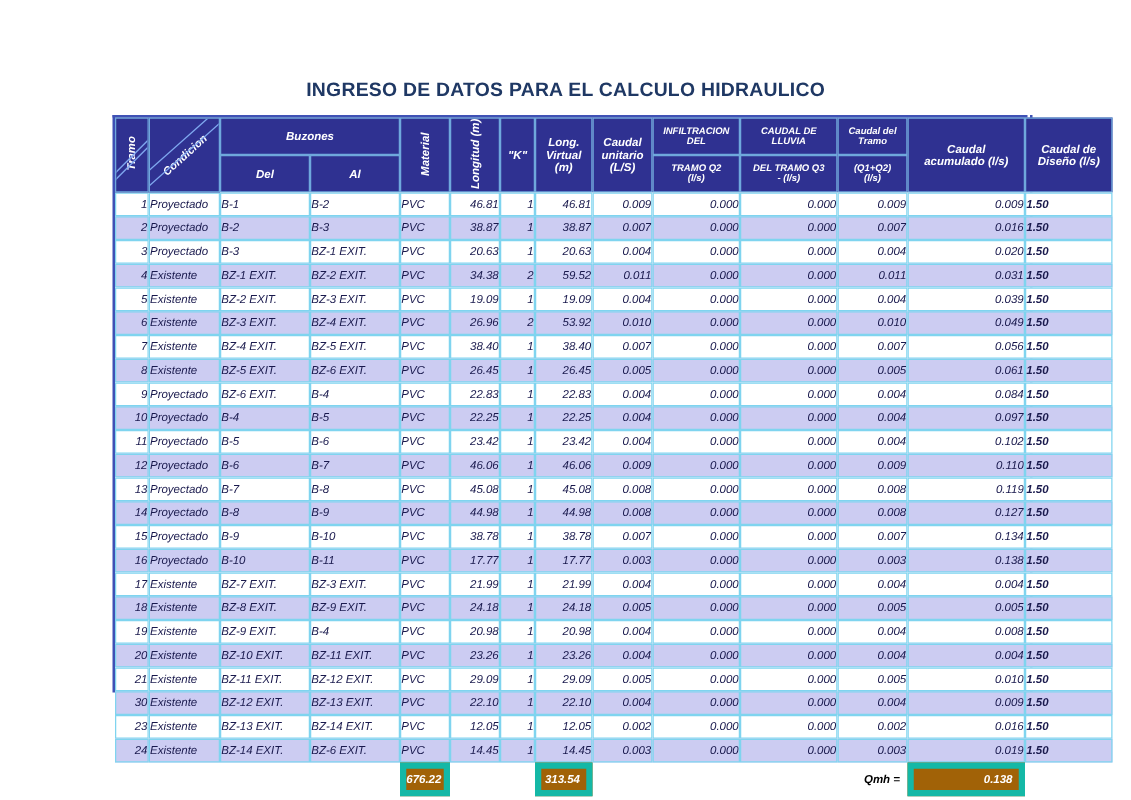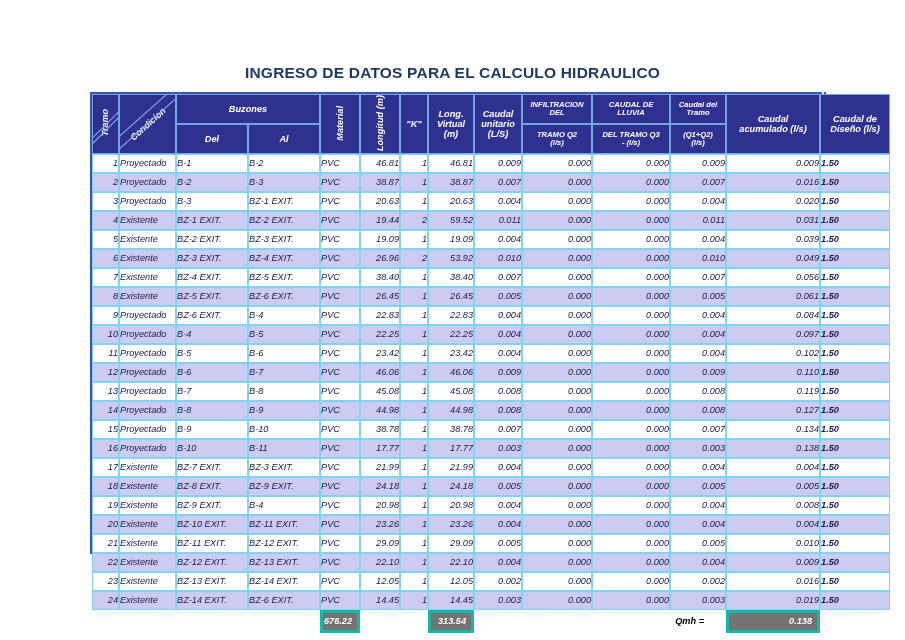--- a/index.html
+++ b/index.html
@@ -89,26 +89,26 @@
   td.dsn{text-align:left;padding-right:5px;font-weight:bold;}
 
   
   tfoot td{
     border:none;
     height:17px;line-height:17px;
     font-size:9.2px;font-style:italic;
     background:transparent;
   }
   tfoot td.tot{
-    background:#737373;color:#ffffff;font-weight:bold;
+    background:#a16207;color:#ffffff;font-weight:bold;
     text-align:right;padding-right:5px;
-    border:3px solid #14b8a6;
+    border:5px solid #14b8a6;
   }
   tfoot td.lbl{
-    text-align:right;padding-right:22px;
+    text-align:right;padding-right:6px;
     color:#000000;font-weight:bold;
   }
 
   
   .frame{
     position:absolute;left:90px;top:92px;
     width:732px;height:462px;
     border-left:2px solid #3f51b5;
     border-right:2px solid #3f51b5;
     pointer-events:none;
@@ -264,21 +264,21 @@
             <td class="num">0.004</td>
             <td class="num">0.020</td>
             <td class="dsn">1.50</td>
           </tr>
           <tr class="alt">
             <td class="num">4</td>
             <td class="txt">Existente</td>
             <td class="txt">BZ-1 EXIT.</td>
             <td class="txt">BZ-2 EXIT.</td>
             <td class="txt">PVC</td>
-            <td class="num">19.44</td>
+            <td class="num">34.38</td>
             <td class="num">2</td>
             <td class="num">59.52</td>
             <td class="num">0.011</td>
             <td class="num">0.000</td>
             <td class="num">0.000</td>
             <td class="num">0.011</td>
             <td class="num">0.031</td>
             <td class="dsn">1.50</td>
           </tr>
           <tr>
@@ -547,21 +547,21 @@
             <td class="num">1</td>
             <td class="num">29.09</td>
             <td class="num">0.005</td>
             <td class="num">0.000</td>
             <td class="num">0.000</td>
             <td class="num">0.005</td>
             <td class="num">0.010</td>
             <td class="dsn">1.50</td>
           </tr>
           <tr class="alt">
-            <td class="num">22</td>
+            <td class="num">30</td>
             <td class="txt">Existente</td>
             <td class="txt">BZ-12 EXIT.</td>
             <td class="txt">BZ-13 EXIT.</td>
             <td class="txt">PVC</td>
             <td class="num">22.10</td>
             <td class="num">1</td>
             <td class="num">22.10</td>
             <td class="num">0.004</td>
             <td class="num">0.000</td>
             <td class="num">0.000</td>

